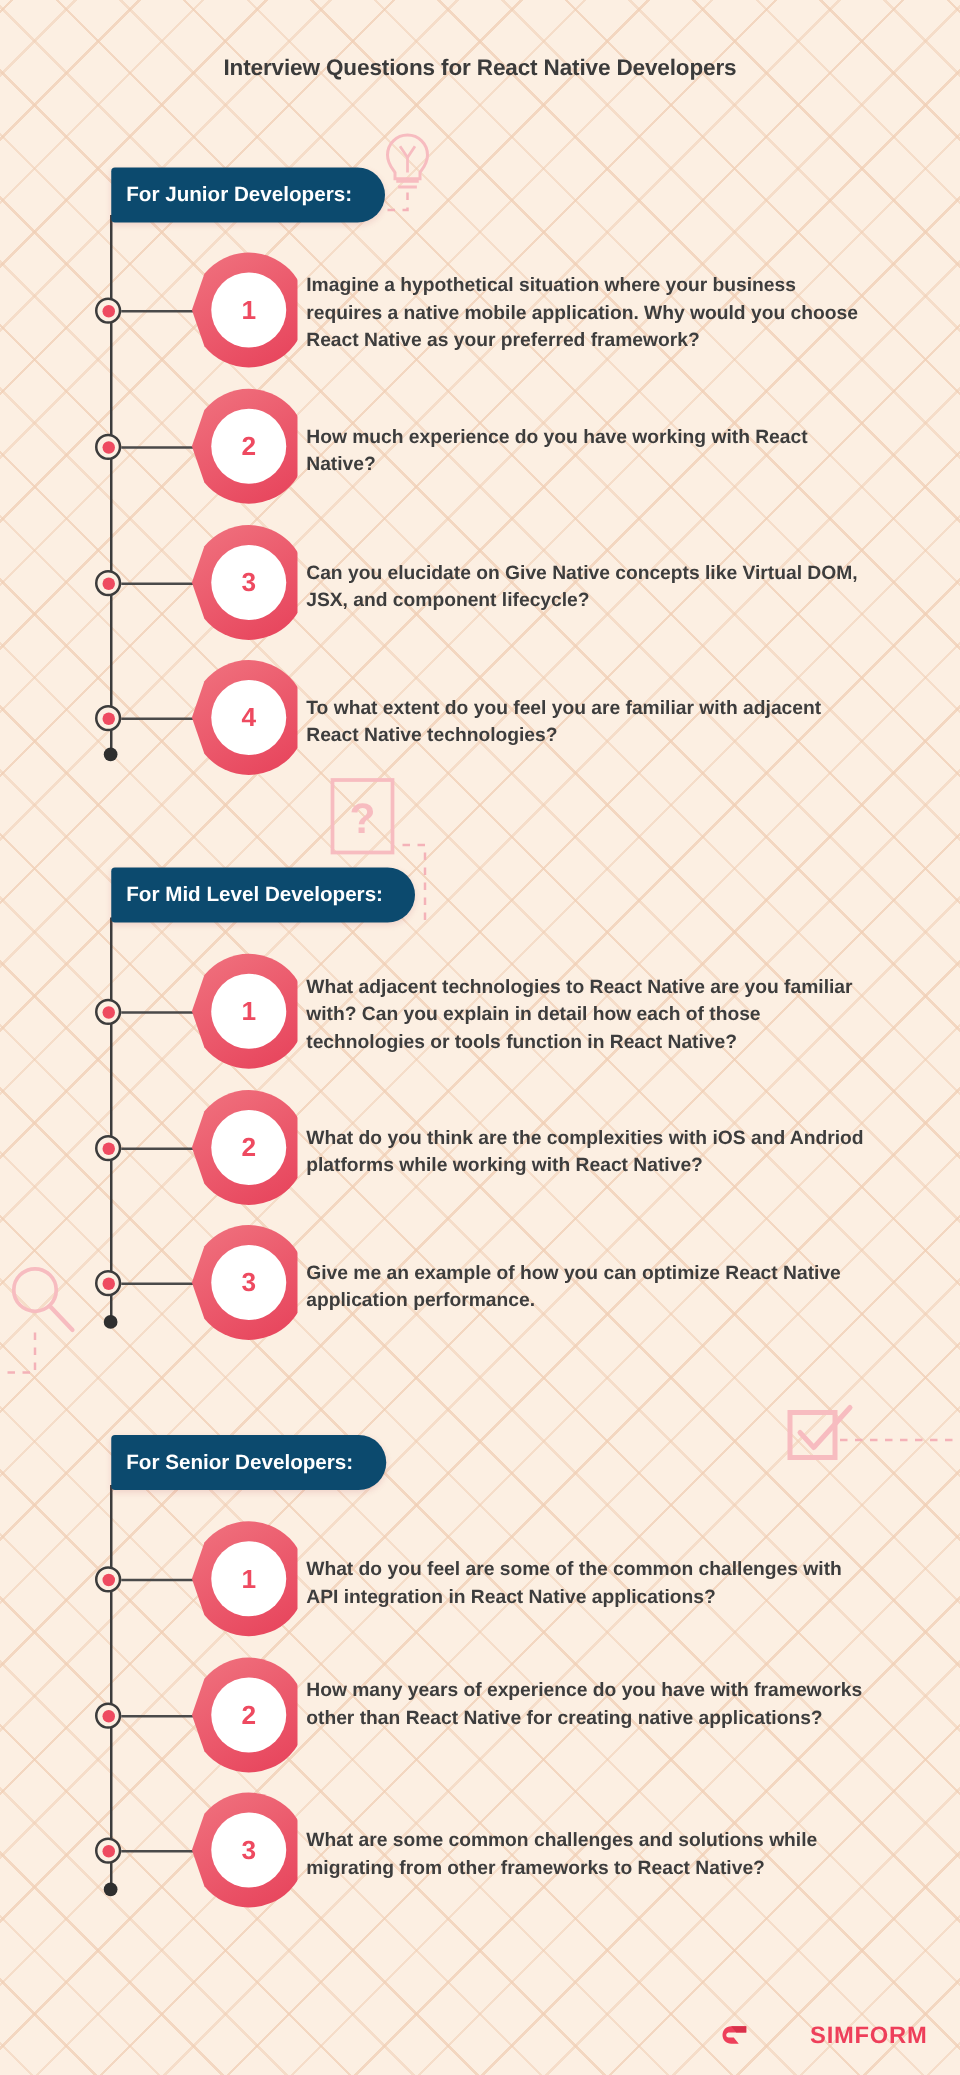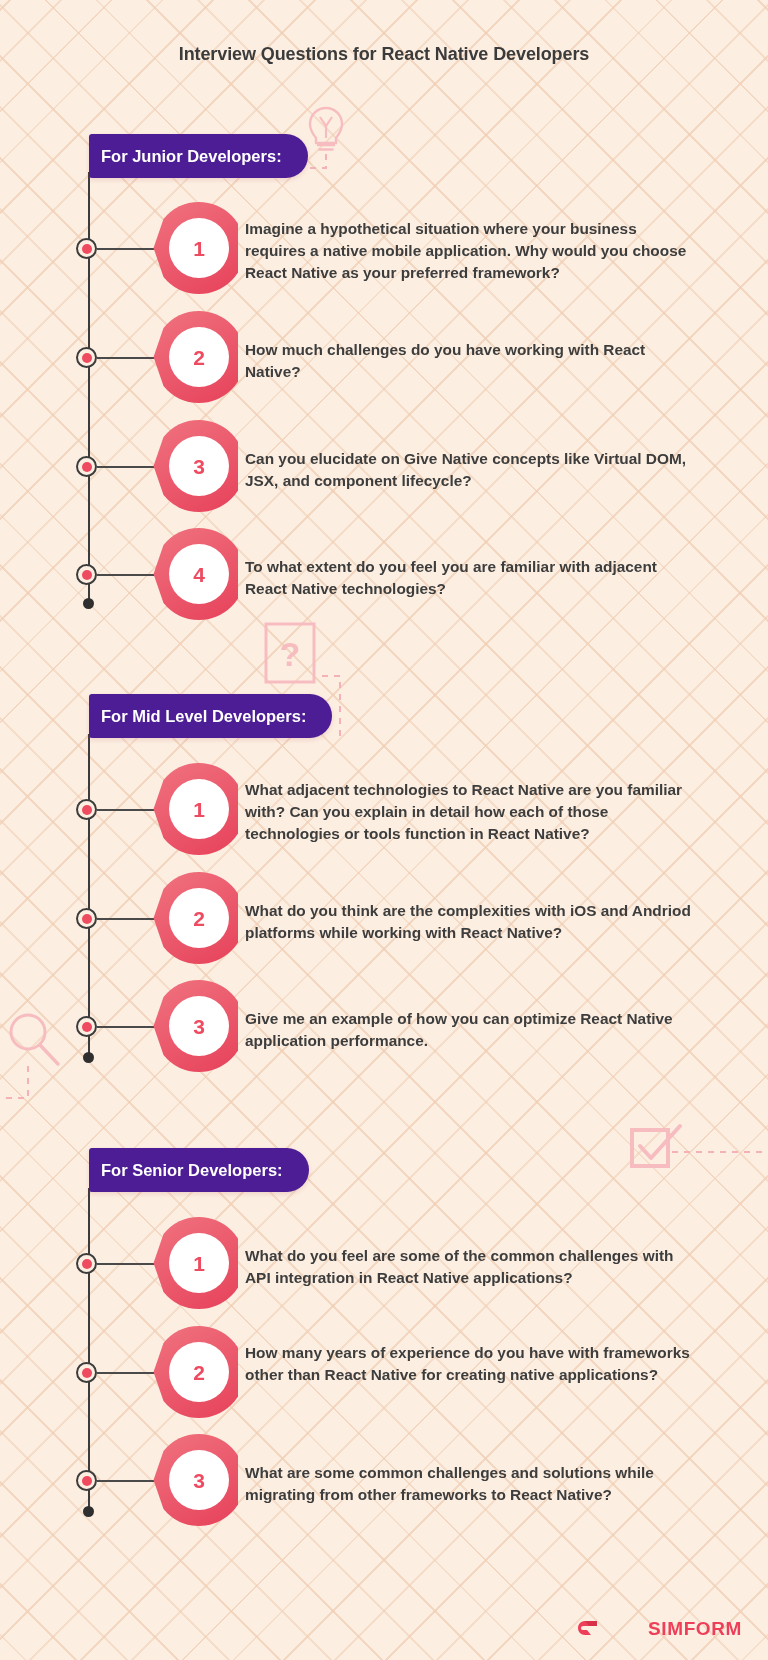--- a/index.html
+++ b/index.html
@@ -82,21 +82,21 @@
     left: 83px;
     width: 11px; height: 11px;
     border-radius: 50%;
     background: #2f2f2f;
   }
 
   .section-badge {
     position: absolute;
     left: 89px;
     height: 44px;
-    background: #4c1d95;
+    background: #0c4a6e;
     border-radius: 3px 22px 22px 3px;
     display: flex;
     align-items: center;
     padding: 0 26px 0 12px;
     color: #ffffff;
     font-size: 16.5px;
     font-weight: bold;
     white-space: nowrap;
     box-shadow: 0 2px 5px rgba(190,80,90,0.18);
   }
@@ -232,21 +232,21 @@
         <div class="inner-dot"></div>
       </div>
       <div class="node-connector"></div>
       <div class="num-pin">
         <svg class="pin-svg" viewBox="0 0 86 96">
           <path d="M47 2 A46 46 0 1 1 47 94 A46 46 0 0 1 11.5 77 L1.5 48 L11.5 19 A46 46 0 0 1 47 2 Z" fill="url(#pg1)"></path>
           <circle cx="47" cy="48" r="30" fill="#ffffff"></circle>
         </svg>
         <div class="pin-num">2</div>
       </div>
-      <div class="q-text" style="top:30px;">How much challenges do you have working with React Native?</div>
+      <div class="q-text" style="top:30px;">How much experience do you have working with React Native?</div>
     </div>
 
     <div class="q-row" style="top:418px;">
       <div class="node-marker">
         <div class="inner-dot"></div>
       </div>
       <div class="node-connector"></div>
       <div class="num-pin">
         <svg class="pin-svg" viewBox="0 0 86 96">
           <path d="M47 2 A46 46 0 1 1 47 94 A46 46 0 0 1 11.5 77 L1.5 48 L11.5 19 A46 46 0 0 1 47 2 Z" fill="url(#pg1)"></path>

